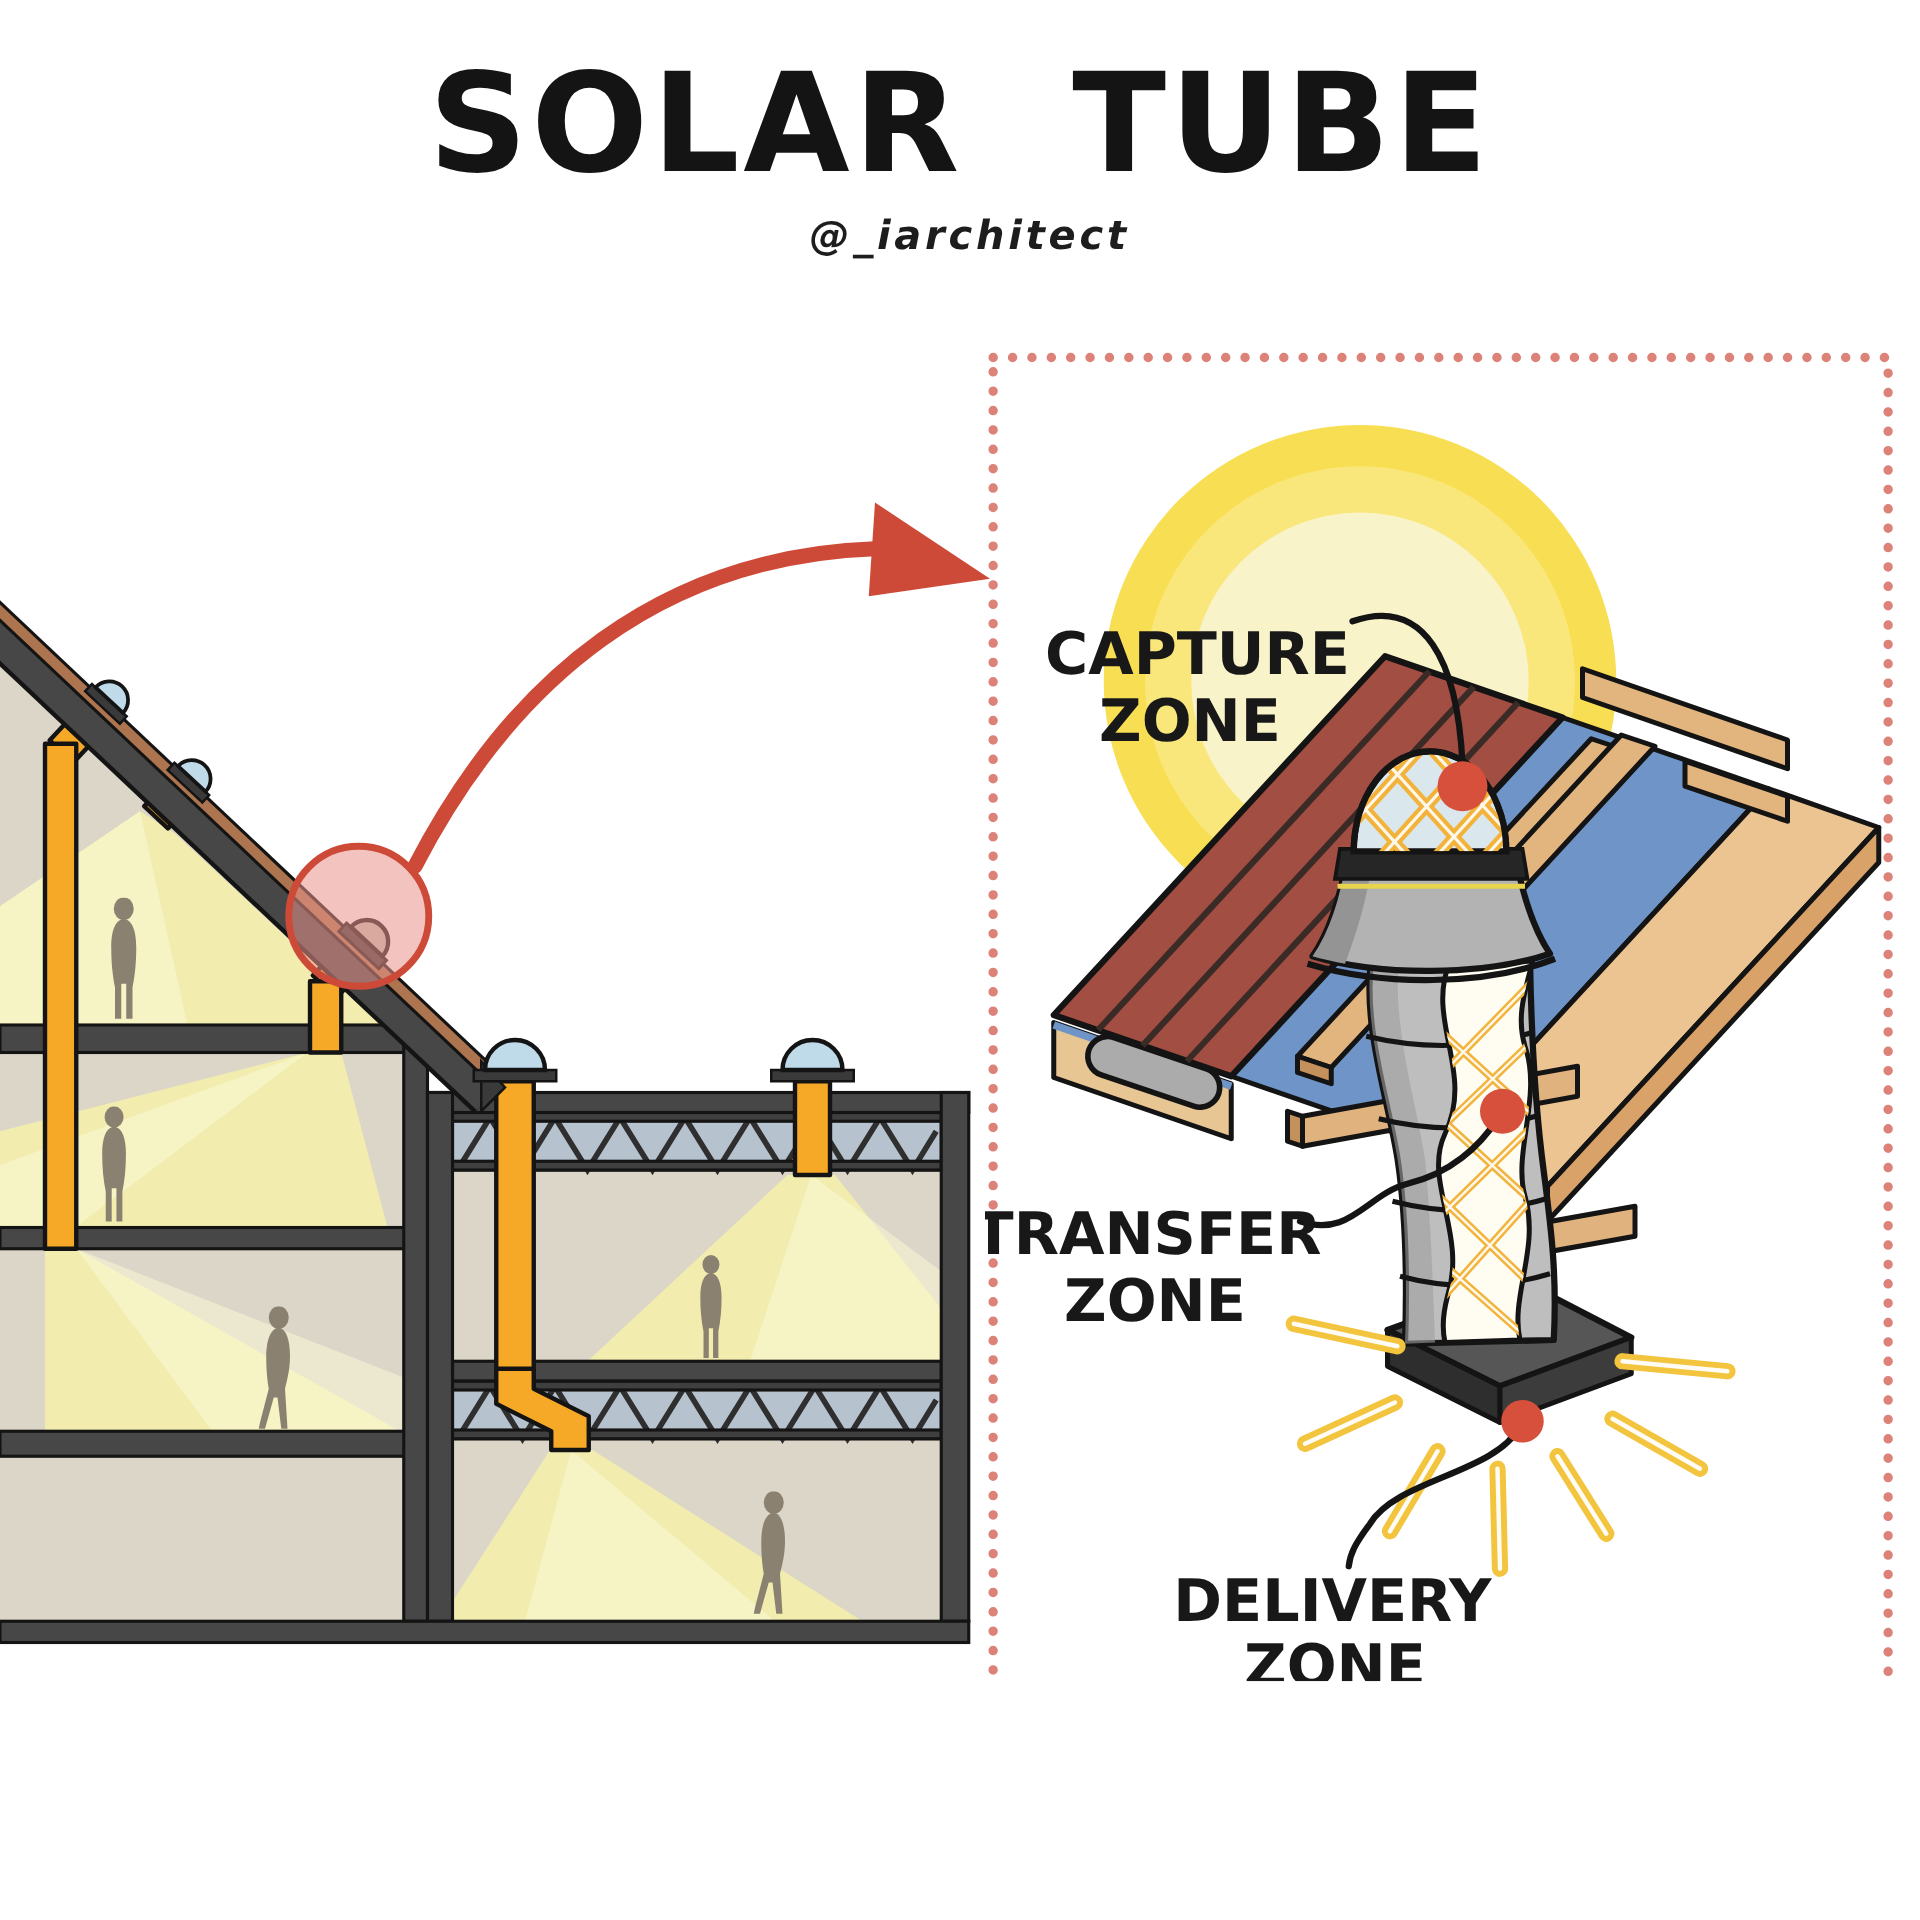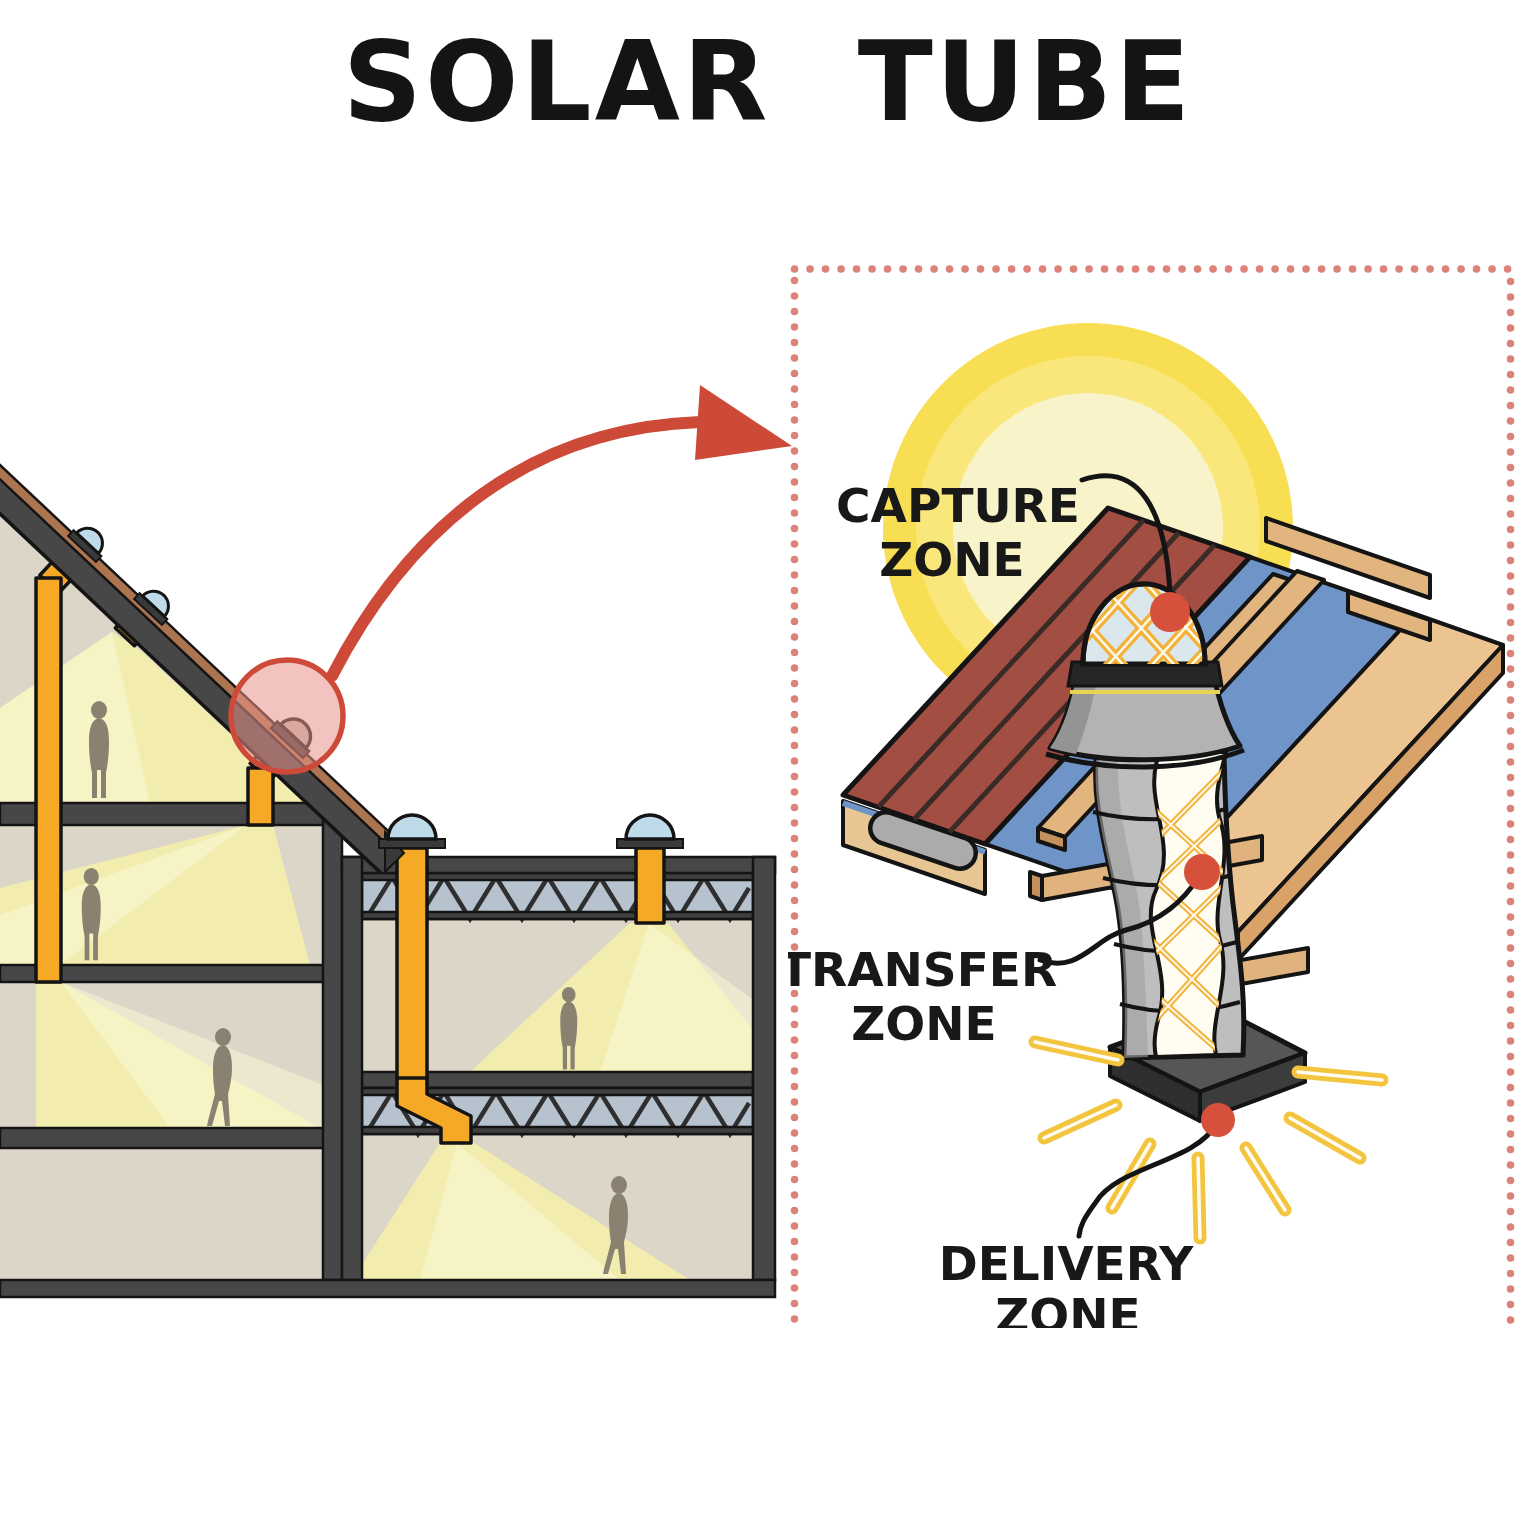--- a/index.html
+++ b/index.html
@@ -1,36 +1,37 @@
 <!DOCTYPE html>
 <html><head>
 <meta charset="utf-8">
 <style>
   html,body{margin:0;padding:0;background:#ffffff;}
   #canvas{position:relative;width:1536px;height:1328px;background:#ffffff;overflow:hidden;
-          font-family:"DejaVu Sans","Liberation Sans",sans-serif;}
+          font-family:"DejaVu Sans","Liberation Sans",sans-serif;margin-top:17px;}
   .page-title{position:absolute;top:18px;left:50%;transform:translateX(-50%);
     font-size:110px;font-weight:900;color:#141414;letter-spacing:3px;word-spacing:46px;white-space:nowrap;}
   .author-handle{position:absolute;top:152px;left:50%;transform:translateX(-47%);
     font-size:32px;font-weight:700;font-style:italic;color:#1d1d1d;letter-spacing:3px;}
   .swipe{position:absolute;top:1438px;right:26px;font-size:47px;font-weight:700;color:#3a3a3a;
     white-space:nowrap;}
   .swipe .lbl{letter-spacing:9px;margin-right:30px;}
   .swipe .arr{letter-spacing:1px;}
   svg{position:absolute;display:block;}
   #left-scene{left:0;top:340px;}
   #detail-panel{left:788px;top:260px;}
   text{font-family:"DejaVu Sans","Liberation Sans",sans-serif;font-weight:700;fill:#181818;}
 </style>
 </head>
 <body>
 
 <div id="canvas">
 
   <div class="page-title">SOLAR TUBE</div>
+  <div class="author-handle">@_iarchitect</div>
 
   <svg id="left-scene" width="800" height="980" viewBox="0 0 800 980">
     <defs>
       <symbol id="personStand" viewBox="0 0 30 100">
         <ellipse cx="15" cy="9" rx="8" ry="9"></ellipse>
         <path d="M15,17 C8,18 5,27 5,40 C5,52 6,62 8,72 L8,97 L13,97 L13,69 L17,69 L17,97 L22,97 L22,72 C24,62 25,52 25,40 C25,27 22,18 15,17 Z"></path>
       </symbol>
       <symbol id="personWalk" viewBox="0 0 40 100">
         <ellipse cx="21" cy="9" rx="8" ry="9"></ellipse>
         <path d="M21,17 C14,18 11,28 11,41 C11,52 12,60 13,66 L6,93 L5,98 L10,98 L17,73 L20,73 L23,98 L28,98 L26,66 C28,58 30,50 30,40 C30,27 27,18 21,17 Z"></path>

